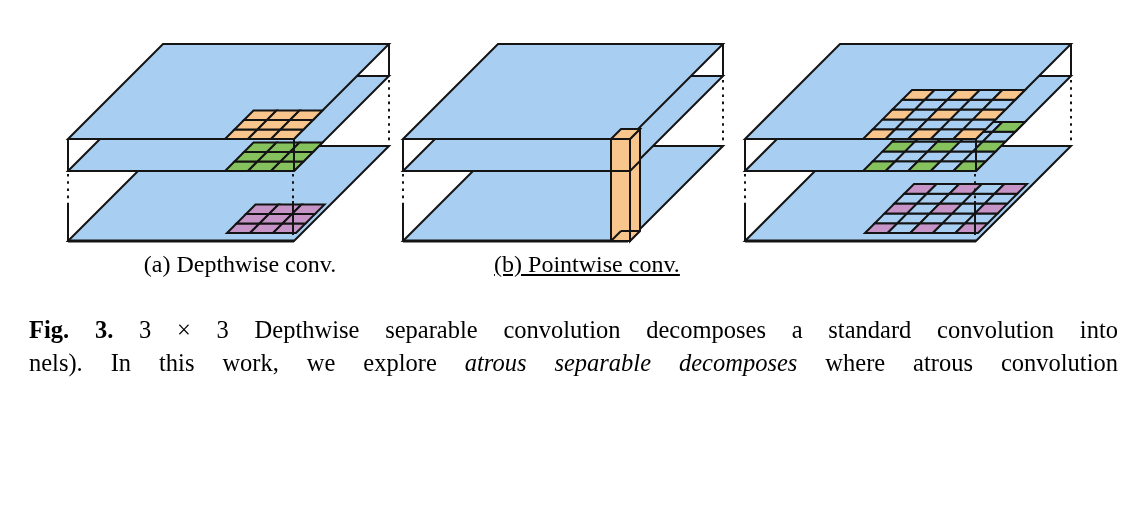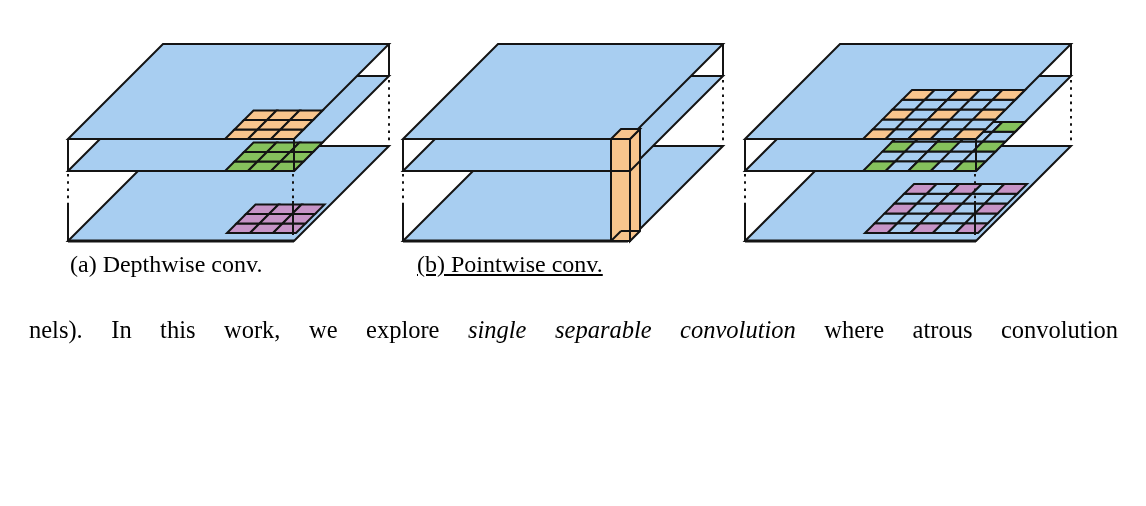--- a/index.html
+++ b/index.html
@@ -1,19 +1,19 @@
 <!DOCTYPE html>
 <html><head>
 <meta charset="utf-8">
 <style>
   html,body{margin:0;padding:0;background:#ffffff;}
   .stage{position:relative;width:1146px;height:506px;background:#ffffff;overflow:hidden;
          font-family:"Liberation Serif","DejaVu Serif",serif;color:#000;}
   #fig-canvas{position:absolute;left:0;top:0;}
-  .sublabel{position:absolute;top:251px;text-align:left;font-size:24px;white-space:nowrap;}
+  .sublabel{position:absolute;top:251px;text-align:center;font-size:24px;white-space:nowrap;}
   #lab-a{left:70px;width:340px;}
   #lab-b{left:417px;width:340px;text-decoration:underline;}
   #lab-c{left:758px;width:380px;}
   .caption{position:absolute;left:29px;top:313px;width:1089px;
            font-size:24.5px;line-height:33.4px;}
   .cap-line{white-space:normal;}
   .cap-line.just{text-align:justify;text-align-last:justify;}
   .b{font-weight:bold;}
   .i{font-style:italic;}
 </style>
@@ -173,15 +173,16 @@
         <line x1="976" y1="139" x2="976" y2="171" stroke="#141414" stroke-width="2"></line>
         <line x1="975" y1="174" x2="975" y2="201" stroke="#141414" stroke-width="2" stroke-dasharray="2.6 4.6"></line>
         <line x1="975" y1="201" x2="975" y2="235" stroke="#141414" stroke-width="2"></line>
       </g>
     </svg>
 
   <div class="sublabel" id="lab-a">(a) Depthwise conv.</div>
   <div class="sublabel" id="lab-b">(b) Pointwise conv.</div>
 
   <div class="caption">
-    <div class="cap-line just"><span>nels). In this work, we explore </span><span class="i">single separable convolution</span><span> where atrous convolution</span></div>
+    <div class="cap-line just"><span class="b">Fig. 3.</span><span> 3 × 3 Depthwise separable convolution decomposes a standard convolution into</span></div>
+    <div class="cap-line just"><span>nels). In this work, we explore </span><span class="i">atrous separable decomposes</span><span> where atrous convolution</span></div>
   </div>
 </div>
 
 </body></html>

